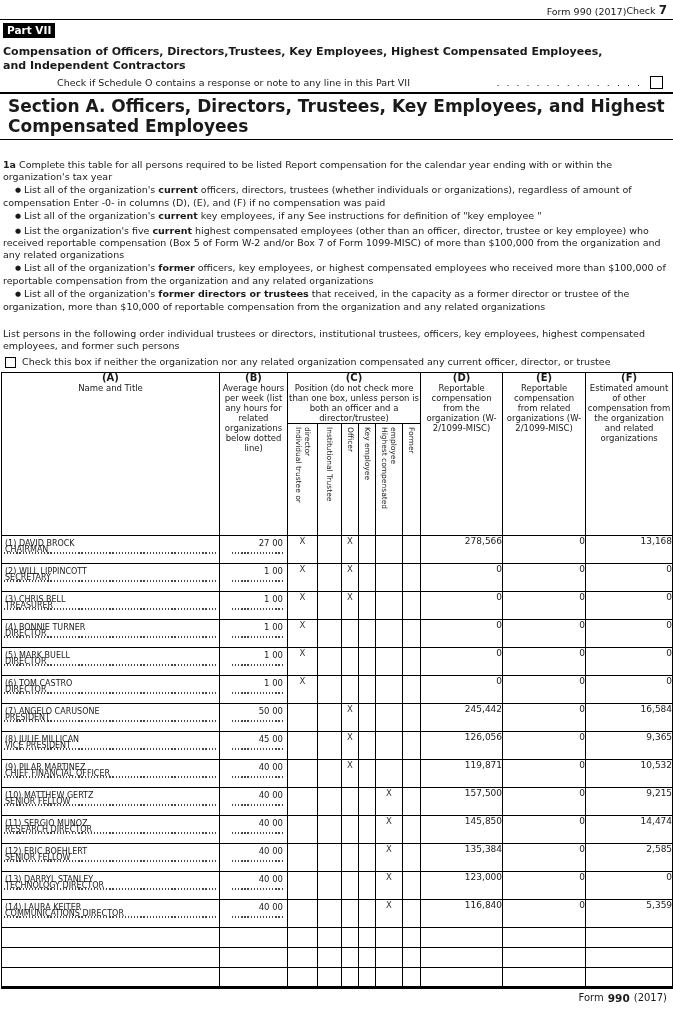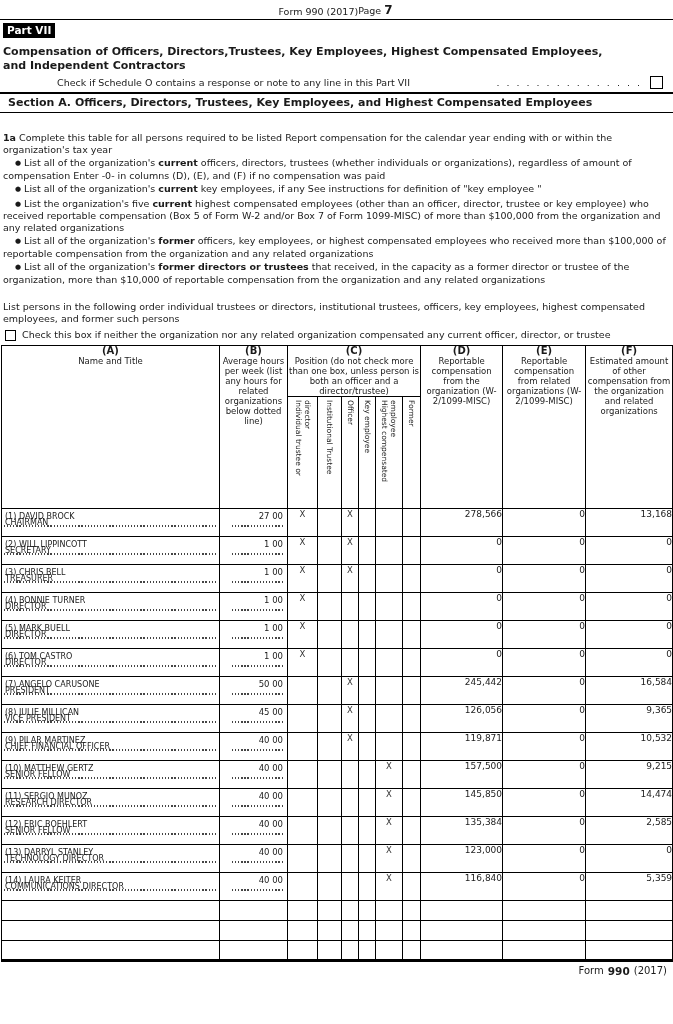--- a/index.html
+++ b/index.html
@@ -5,37 +5,37 @@
   * { box-sizing: border-box; }
   html,body { margin:0; padding:0; }
   body {
     width: 673px; height: 1024px;
     background: #ffffff; color: #1a1a1a;
     font-family: "DejaVu Sans", "Liberation Sans", sans-serif;
     position: relative; overflow: hidden;
   }
 
   
-  .topbar { display:flex; justify-content:center; align-items:flex-end;
+  .topbar { display:flex; justify-content:flex-end; align-items:flex-end;
             padding:3px 6px 2px 4px; border-bottom:1px solid #000; font-size:9.5px; }
   .topbar .pagewrap { font-size:9.5px; }
   .topbar .pagenum { font-weight:bold; font-size:12px; }
 
   
   .part-row { display:flex; gap:7px; padding:3px 4px 0 3px;flex-direction:column; }
   .part-badge { background:#000; color:#fff; font-weight:bold; font-size:10.5px;
                 padding:1px 4px 2px; align-self:flex-start; white-space:nowrap; }
   .part-title { font-weight:bold; font-size:11px; line-height:13.5px; }
 
   .schedo-row { display:flex; align-items:center; margin:4px 10px 3px 57px; font-size:9.5px; }
   .schedo-dots { flex:1; text-align:right; letter-spacing:2px; overflow:hidden; white-space:nowrap; padding:0 8px; color:#222; }
   .checkbox { width:13px; height:13px; border:1.5px solid #000; background:#fff; flex:none; }
 
   .section-a { border-top:2px solid #000; border-bottom:1.5px solid #000;
-               font-weight:bold; font-size:11px; padding:2px 4px 3px 8px; }
+               font-weight:bold; font-size:17px; padding:2px 4px 3px 8px; }
 
   
   .instructions { padding:3px 6px 0 3px; font-size:9.5px; line-height:11.5px; }
   .instructions p { margin:16px 0 2px 0; }
   .instructions p.bullet { text-indent:12px; margin:2px 0; }
   .bullet-glyph { font-size:7px; vertical-align:1px; margin-right:3px; }
   .check1b { display:flex; gap:6px; align-items:flex-start; margin:5px 0 4px 2px; font-size:9.5px;text-align:center; }
   .checkbox.small { width:11px; height:11px; margin-top:1px; }
 
   
@@ -66,21 +66,21 @@
 
   .footer { display:flex; justify-content:flex-end; gap:4px; padding:3px 6px 0 0; font-size:10px;margin-left:24px; }
   .footer b { font-size:10.5px; }
 </style>
 </head>
 <body>
 
 <div class="topbar">
   <span>Form 990 (2017)</span>
   <span class="pagewrap">
-    <span>Page</span>
+    <span>Check</span>
     <span class="pagenum">7</span>
   </span>
 </div>
 
 <div class="part-row">
   <span class="part-badge">Part VII</span>
   <span class="part-title">
     <span>Compensation of Officers, Directors,Trustees, Key Employees, Highest Compensated Employees,</span><br>
     <span>and Independent Contractors</span>
   </span>

